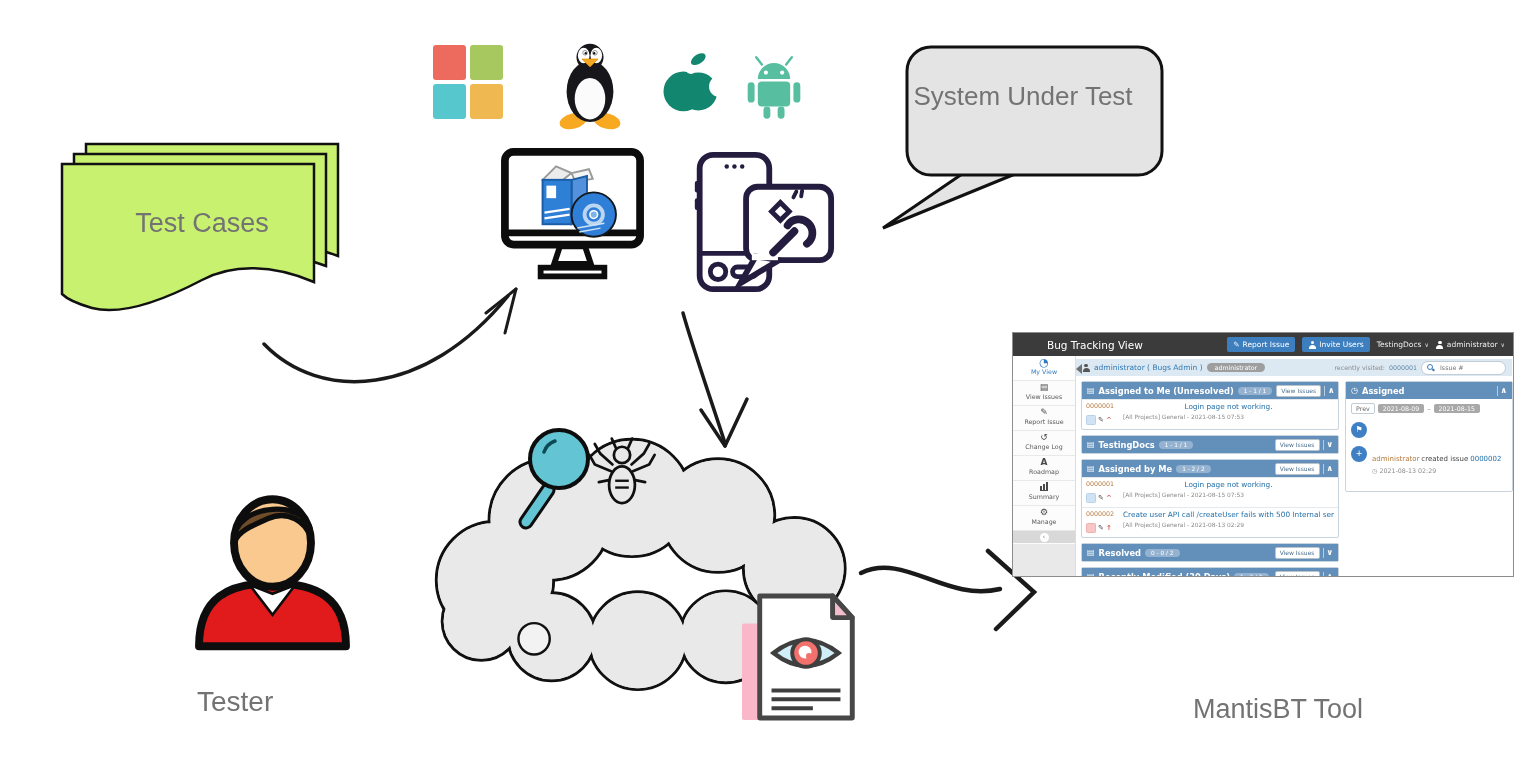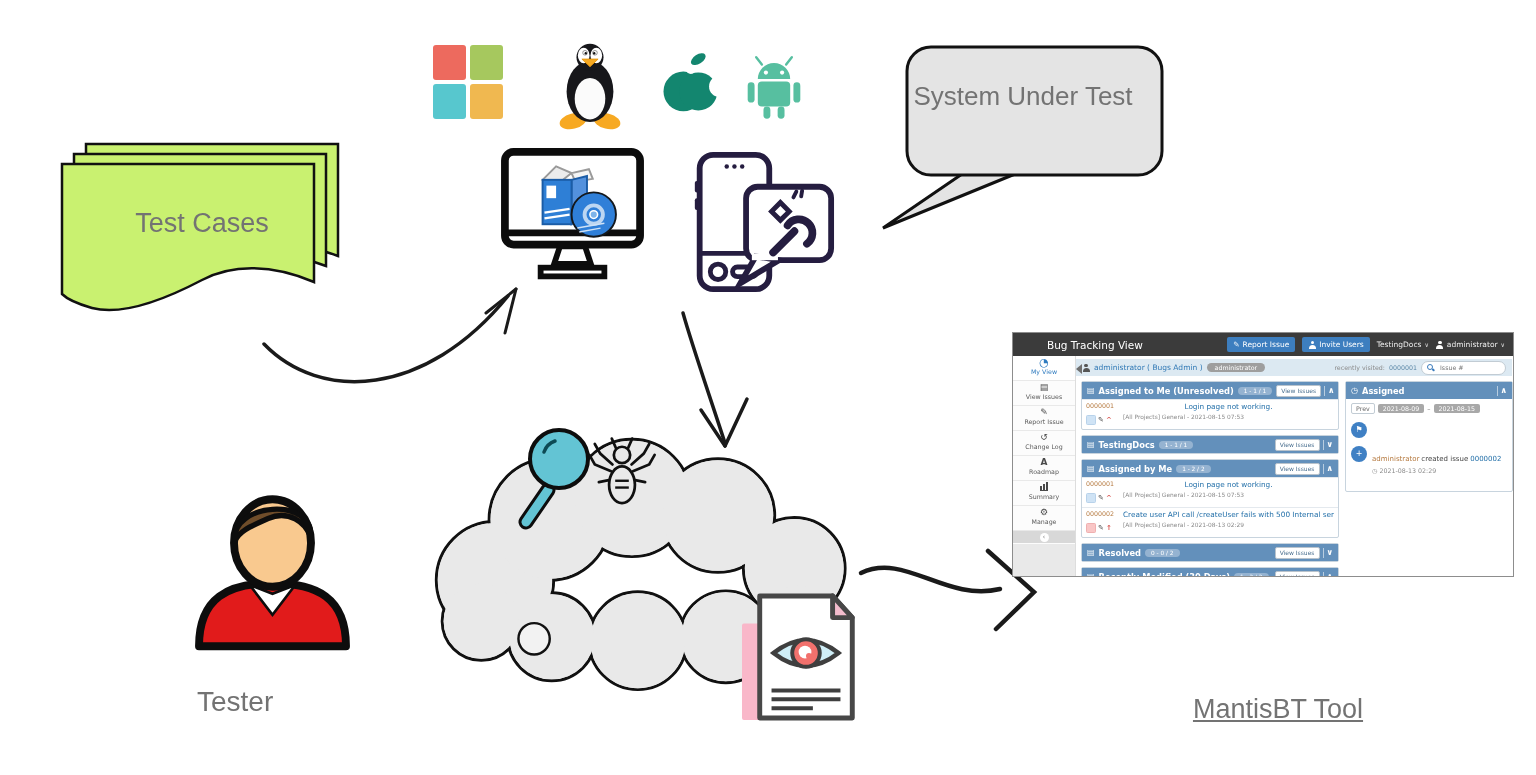--- a/index.html
+++ b/index.html
@@ -6,21 +6,21 @@
   .stage{position:relative;width:1536px;height:775px;background:#fff;overflow:hidden;
          font-family:"Liberation Sans","DejaVu Sans",sans-serif;color:#111;}
   .stage svg{position:absolute;overflow:visible;}
 
   
   .dlabel{position:absolute;color:#737373;}
   .lbl-testcases{left:92px;top:208px;width:220px;text-align:center;font-size:27px;}
   .lbl-bubble{left:903px;top:80px;width:240px;text-align:center;font-size:26px;line-height:32px;}
   .lbl-cloud{left:418px;top:531px;width:420px;text-align:center;font-size:26px;line-height:33px;}
   .lbl-tester{left:197px;top:686px;width:150px;font-size:28px;}
-  .lbl-mantis{left:1168px;top:694px;width:220px;text-align:center;font-size:27px;text-decoration:underline;}
+  .lbl-mantis{left:1168px;top:694px;width:220px;text-align:center;font-size:27px;}
 
   
   .winlogo{position:absolute;left:433px;top:45px;width:70px;height:75px;
            display:grid;grid-template-columns:33px 33px;grid-template-rows:35px 35px;gap:4px;}
   .winlogo i{border-radius:3px;}
   .w1{background:#ed6a5e;}.w2{background:#a6c85e;}.w3{background:#57c7ce;}.w4{background:#f0b850;}
 
   
   .shot{position:absolute;left:1012px;top:332px;width:500px;height:243px;background:#fff;
         border:1px solid #8d8d8d;overflow:hidden;font-family:"DejaVu Sans",sans-serif;}

